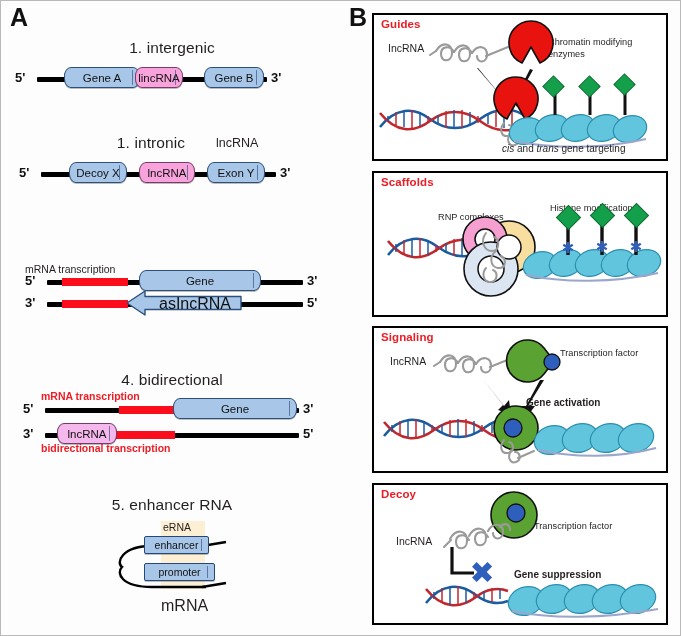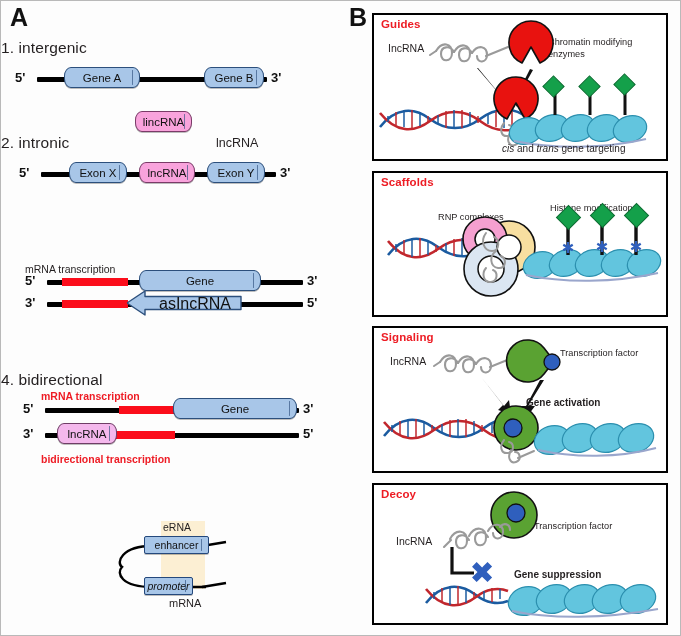--- a/index.html
+++ b/index.html
@@ -24,21 +24,21 @@
   }
   #letter-a{left:9px;top:2px;}
   #letter-b{left:348px;top:2px;}
 
   
   #panel-a{position:absolute;left:0;top:0;width:342px;height:636px;}
 
   .cat-title{
     position:absolute;
     font-size:15.5px;color:#231f20;
-    text-align:left;white-space:nowrap;
+    text-align:center;white-space:nowrap;
     letter-spacing:.1px;
   }
   .small-lab{
     position:absolute;
     font-size:10.5px;color:#231f20;white-space:nowrap;
   }
   .small-lab.red{color:#ee1c25;font-weight:bold;}
   .end-lab{
     position:absolute;
     font-size:13px;font-weight:bold;color:#111;white-space:nowrap;
@@ -109,29 +109,29 @@
 <div id="figure">
 
   <div id="panel-a">
     <div class="panel-letter" id="letter-a">A</div>
 
     <div class="cat-title" style="left:0;top:38px;width:342px;">1. intergenic</div>
     <div class="end-lab" style="left:14px;top:69px;">5'</div>
     <div class="bb" style="left:36px;top:76px;width:230px;"></div>
     <div class="end-lab" style="left:270px;top:69px;">3'</div>
     <div class="capsule" style="left:63px;top:66px;width:76px;height:21px;">Gene A</div>
-    <div class="capsule pink" style="left:134px;top:66px;width:57px;height:21px;margin-top:44px;">lincRNA</div>
+    <div class="capsule pink" style="left:134px;top:66px;width:48px;height:21px;">lincRNA</div>
     <div class="capsule" style="left:203px;top:66px;width:60px;height:21px;">Gene B</div>
 
-    <div class="cat-title" style="left:0;top:133px;width:300px;">2. intronic</div>
+    <div class="cat-title" style="left:0;top:133px;width:300px;">1. intronic</div>
     <div class="small-lab" style="left:215px;top:135px;font-size:12.5px;">lncRNA</div>
     <div class="end-lab" style="left:18px;top:164px;">5'</div>
     <div class="bb" style="left:40px;top:171px;width:235px;"></div>
     <div class="end-lab" style="left:279px;top:164px;">3'</div>
-    <div class="capsule" style="left:68px;top:161px;width:58px;height:21px;">Exon X</div>
+    <div class="capsule" style="left:68px;top:161px;width:58px;height:21px;">Decoy X</div>
     <div class="capsule pink" style="left:138px;top:161px;width:56px;height:21px;">lncRNA</div>
     <div class="capsule" style="left:206px;top:161px;width:58px;height:21px;">Exon Y</div>
 
     <div class="small-lab" style="left:24px;top:262px;">mRNA transcription</div>
 
     <div class="end-lab" style="left:24px;top:272px;">5'</div>
     <div class="bb" style="left:46px;top:279px;width:256px;"></div>
     <div class="redseg" style="left:61px;top:277px;width:66px;"></div>
     <div class="capsule" style="left:138px;top:269px;width:122px;height:21px;">Gene</div>
     <div class="end-lab" style="left:306px;top:272px;">3'</div>
@@ -152,32 +152,33 @@
     <div class="bb" style="left:44px;top:407px;width:254px;"></div>
     <div class="redseg" style="left:118px;top:405px;width:62px;"></div>
     <div class="capsule" style="left:172px;top:397px;width:124px;height:21px;">Gene</div>
     <div class="end-lab" style="left:302px;top:400px;">3'</div>
 
     <div class="end-lab" style="left:22px;top:425px;">3'</div>
     <div class="bb" style="left:44px;top:432px;width:254px;"></div>
     <div class="redseg" style="left:112px;top:430px;width:62px;"></div>
     <div class="capsule pink2" style="left:56px;top:422px;width:60px;height:21px;">lncRNA</div>
     <div class="end-lab" style="left:302px;top:425px;">5'</div>
-    <div class="small-lab red" style="left:40px;top:452px;">bidirectional transcription</div>
-
+    <div class="small-lab red" style="left:40px;top:441px;">bidirectional transcription</div>
+
+    <div class="cat-title" style="left:0;top:495px;width:342px;">5. enhancer RNA</div>
     <svg id="loop-svg" width="342" height="636">
       <rect x="160" y="520" width="44" height="68" fill="#fbeccb" opacity="0.85"></rect>
       <path d="M205,545 L151,545 C120,545 115,562 121,566 C115,572 120,586 151,586 L205,586" fill="none" stroke="#000" stroke-width="2.4"></path>
       <path d="M201,545 L225,541" fill="none" stroke="#000" stroke-width="2.4"></path>
       <path d="M201,586 L225,582" fill="none" stroke="#000" stroke-width="2.4"></path>
     </svg>
     <div class="small-lab" style="left:162px;top:520px;font-size:10.5px;">eRNA</div>
     <div class="capsule enh" style="left:143px;top:535px;width:65px;height:18px;">enhancer</div>
-    <div class="capsule enh" style="left:143px;top:576px;width:49px;height:18px;font-style:italic;">promoter</div>
-    <div class="small-lab" style="left:160px;top:596px;font-size:11px;margin-left:8px;">mRNA</div>
+    <div class="capsule enh" style="left:143px;top:562px;width:71px;height:18px;">promoter</div>
+    <div class="small-lab" style="left:160px;top:596px;font-size:16px;">mRNA</div>
   </div>
 
   <div id="panel-b">
     <div class="panel-letter" id="letter-b" style="left:-4px;top:2px;">B</div>
 
     <div class="mech-box" style="top:12px;height:148px;">
       <div class="mech-title">Guides</div>
       <div class="mech-lab big" style="left:14px;top:27px;">IncRNA</div>
       <div class="mech-lab" style="left:174px;top:22px;">Chromatin modifying</div>
       <div class="mech-lab" style="left:174px;top:34px;">enzymes</div>

